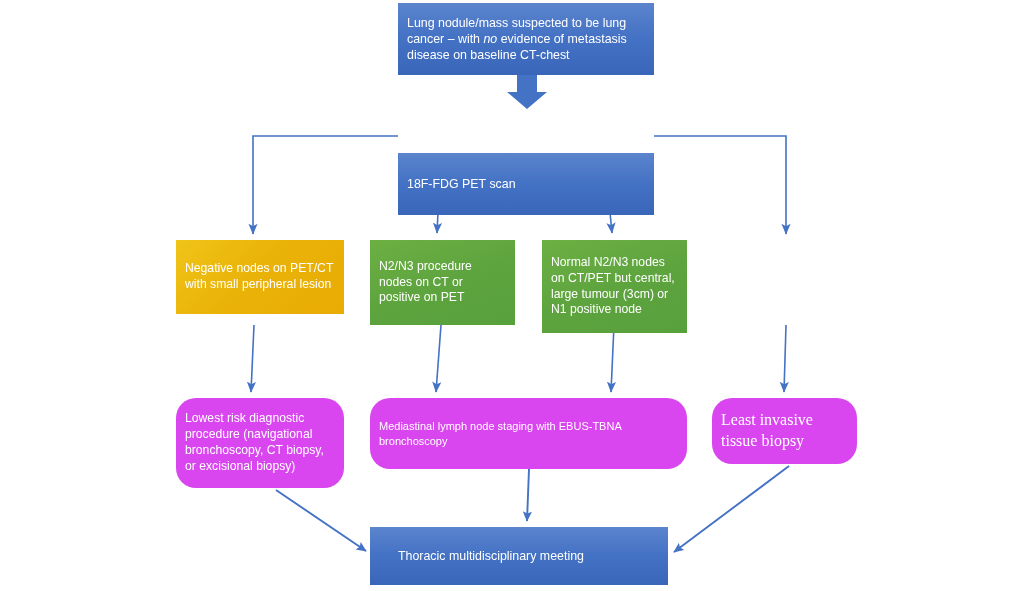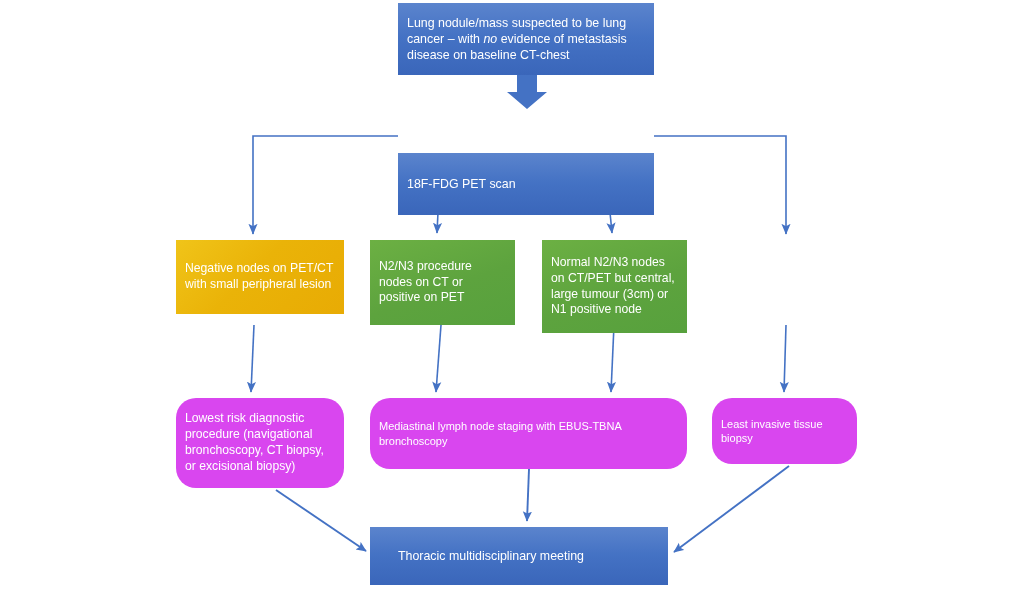--- a/index.html
+++ b/index.html
@@ -60,21 +60,21 @@
     background: linear-gradient(150deg, #ef7f3b 0%, #e9712e 50%, #e2691f 100%);
   }
   #n-start   { left:398px; top:3px;    width:256px; height:72px;  font-size:12.4px; }
   #n-pet     { left:398px; top:109px;  width:256px; height:62px;  font-size:12.4px;margin-top:44px; }
   #n-neg     { left:176px; top:240px;  width:168px; height:74px;  font-size:12.2px; }
   #n-n2n3    { left:370px; top:240px;  width:145px; height:85px;  font-size:12.2px; }
   #n-normal  { left:542px; top:240px;  width:145px; height:93px;  font-size:12.2px; }
   #n-stage4  { left:712px; top:240px;  width:145px; height:85px;  font-size:12.2px; }
   #n-lowest  { left:176px; top:398px;  width:168px; height:90px;  font-size:12.2px; }
   #n-medi    { left:370px; top:398px;  width:317px; height:71px;  font-size:11px; }
-  #n-least   { left:712px; top:398px;  width:145px; height:66px;  font-size:11px; }
+  #n-least   { left:712px; top:398px;  width:145px; height:66px;  font-size:16px;font-family:Liberation Serif, serif; }
   #n-mdt     { left:370px; top:527px;  width:298px; height:58px;  font-size:12.4px;padding-left:28px; }
 </style>
 </head>
 <body>
 
 <div id="canvas">
 
   <svg id="arrow-layer" viewBox="0 0 1024 591" width="1024" height="591" xmlns="http://www.w3.org/2000/svg">
     <defs>
       <marker id="ah" markerWidth="9" markerHeight="9" refX="6.4" refY="3.2" orient="auto" markerUnits="strokeWidth">

